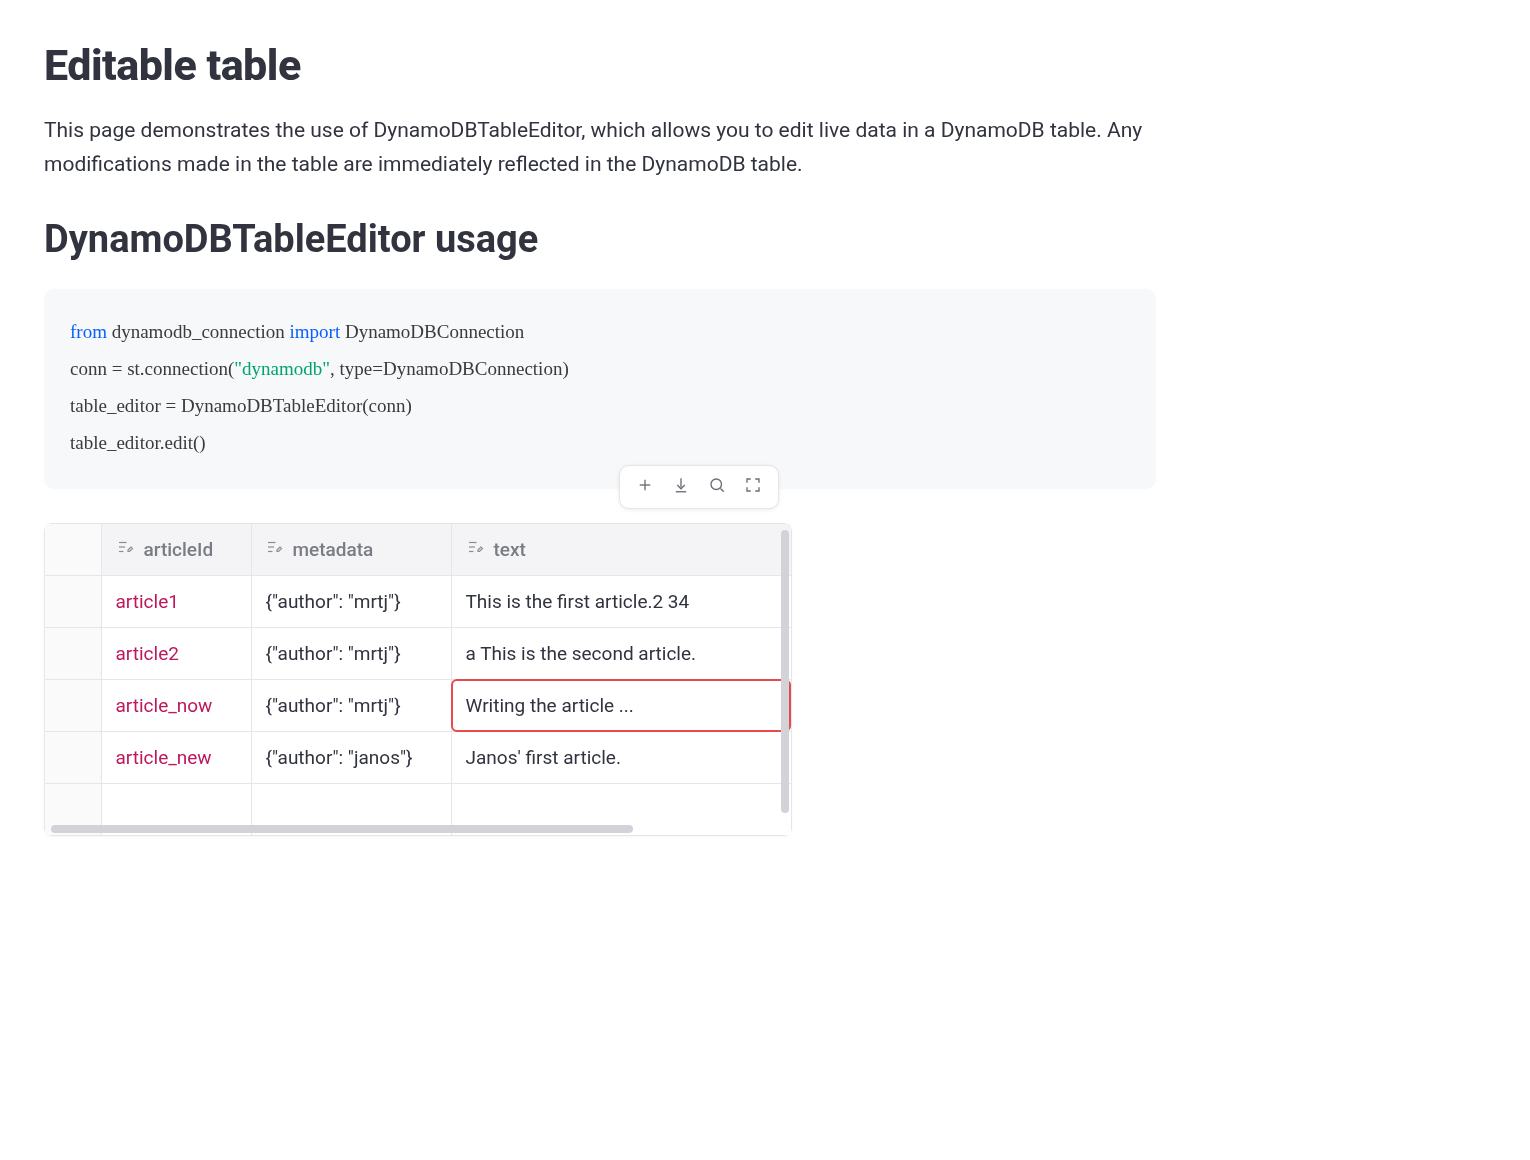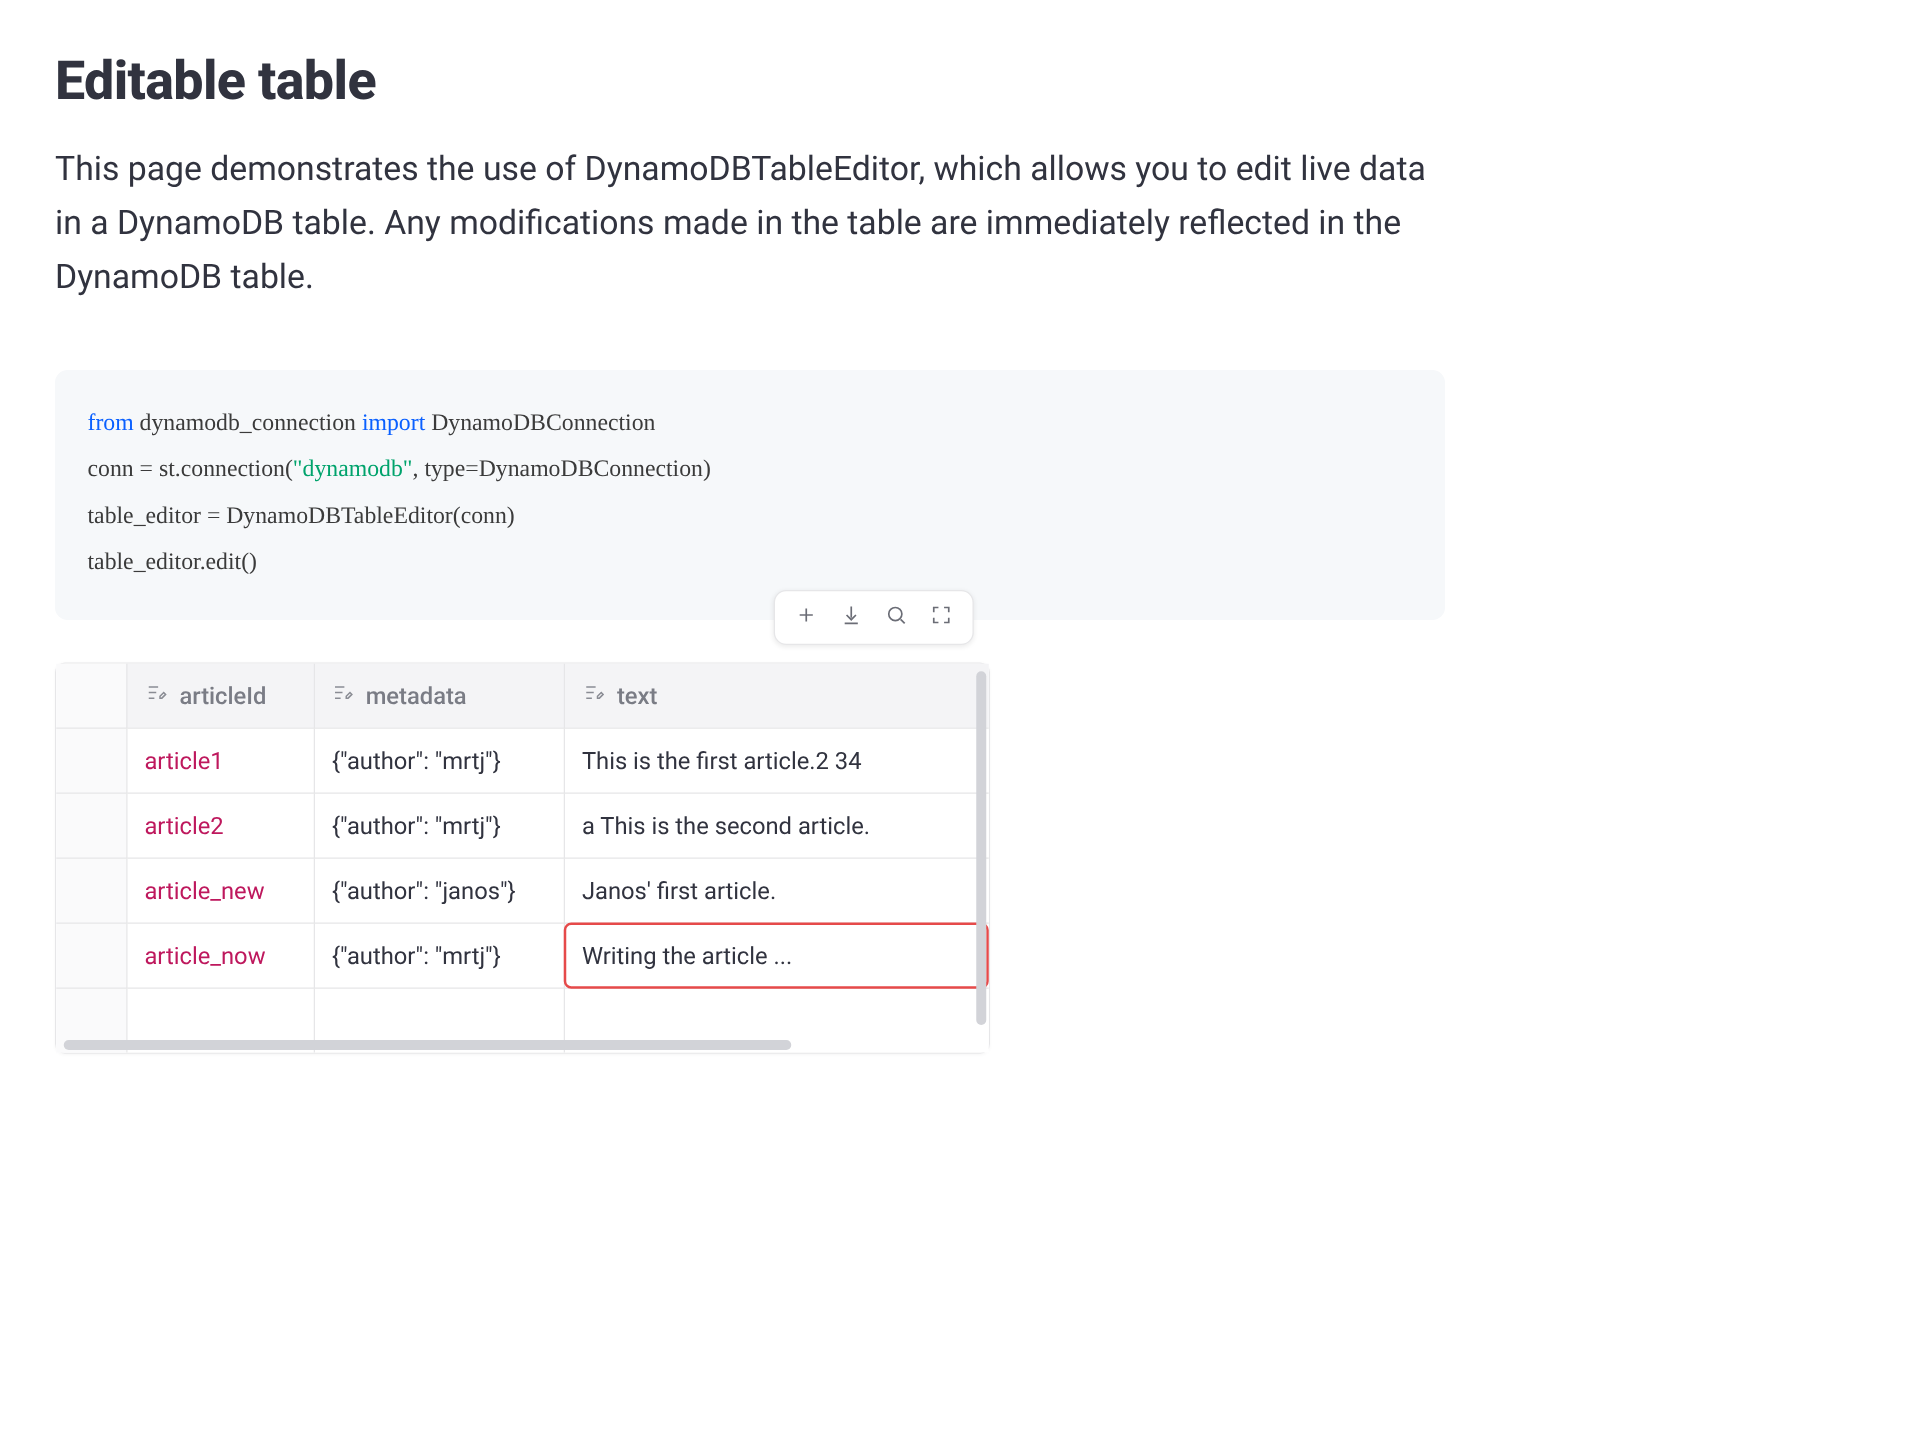--- a/index.html
+++ b/index.html
@@ -15,24 +15,24 @@
     max-width: 1200px;
   }
   h1.title {
     font-size: 43px;
     font-weight: 800;
     margin: 20px 0 24px 0;
     color: #31333f;
     letter-spacing: -0.5px;
   }
   p.intro {
-    font-size: 27px;
+    font-size: 21px;
     line-height: 1.6;
     color: #31333f;
-    margin: 0 0 52px 0;
+    margin: 0 0 20px 0;
     max-width: 1100px;
   }
   h2.subtitle {
     font-size: 38px;
     font-weight: 700;
     margin: 36px 0 28px 0;
     color: #31333f;
   }
   .code-block-wrap {
     position: relative;
@@ -175,20 +175,21 @@
 </style>
 </head>
 <body>
 
 <div class="page">
 
   <h1 class="title">Editable table</h1>
 
   <p class="intro">This page demonstrates the use of DynamoDBTableEditor, which allows you to edit live data in a DynamoDB table. Any modifications made in the table are immediately reflected in the DynamoDB table.</p>
 
+  <h2 class="subtitle">DynamoDBTableEditor usage</h2>
 
   <div class="code-block-wrap">
     <pre class="code-block"><span class="tok-kw">from</span><span class="tok-plain"> dynamodb_connection </span><span class="tok-kw">import</span><span class="tok-plain"> DynamoDBConnection</span>
 <span class="tok-id">conn </span><span class="tok-eq">=</span><span class="tok-id"> st</span><span class="tok-punc">.</span><span class="tok-id">connection</span><span class="tok-punc">(</span><span class="tok-str">"dynamodb"</span><span class="tok-punc">,</span><span class="tok-id"> type</span><span class="tok-eq">=</span><span class="tok-id">DynamoDBConnection</span><span class="tok-punc">)</span>
 <span class="tok-id">table_editor </span><span class="tok-eq">=</span><span class="tok-id"> DynamoDBTableEditor</span><span class="tok-punc">(</span><span class="tok-id">conn</span><span class="tok-punc">)</span>
 <span class="tok-id">table_editor</span><span class="tok-punc">.</span><span class="tok-id">edit</span><span class="tok-punc">(</span><span class="tok-punc">)</span></pre>
 
     <div class="floating-toolbar">
       <span class="tb-btn" title="Add row">
         <span>
@@ -282,29 +283,29 @@
             <td>This is the first article.2 34</td>
           </tr>
           <tr>
             <td class="rownum-col"></td>
             <td class="cell-id">article2</td>
             <td>{"author": "mrtj"}</td>
             <td>a This is the second article.</td>
           </tr>
           <tr>
             <td class="rownum-col"></td>
+            <td class="cell-id">article_now</td>
+            <td>{"author": "mrtj"}</td>
+            <td class="editing-cell">Writing the article ...<span class="editing-outline"></span></td>
+          </tr>
+          <tr>
+            <td class="rownum-col"></td>
             <td class="cell-id">article_new</td>
             <td>{"author": "janos"}</td>
             <td>Janos' first article.</td>
-          </tr>
-          <tr>
-            <td class="rownum-col"></td>
-            <td class="cell-id">article_now</td>
-            <td>{"author": "mrtj"}</td>
-            <td class="editing-cell">Writing the article ...<span class="editing-outline"></span></td>
           </tr>
           <tr>
             <td class="rownum-col">&nbsp;</td>
             <td>&nbsp;</td>
             <td>&nbsp;</td>
             <td>&nbsp;</td>
           </tr>
         </tbody>
     </table>
     <div class="vscroll">

